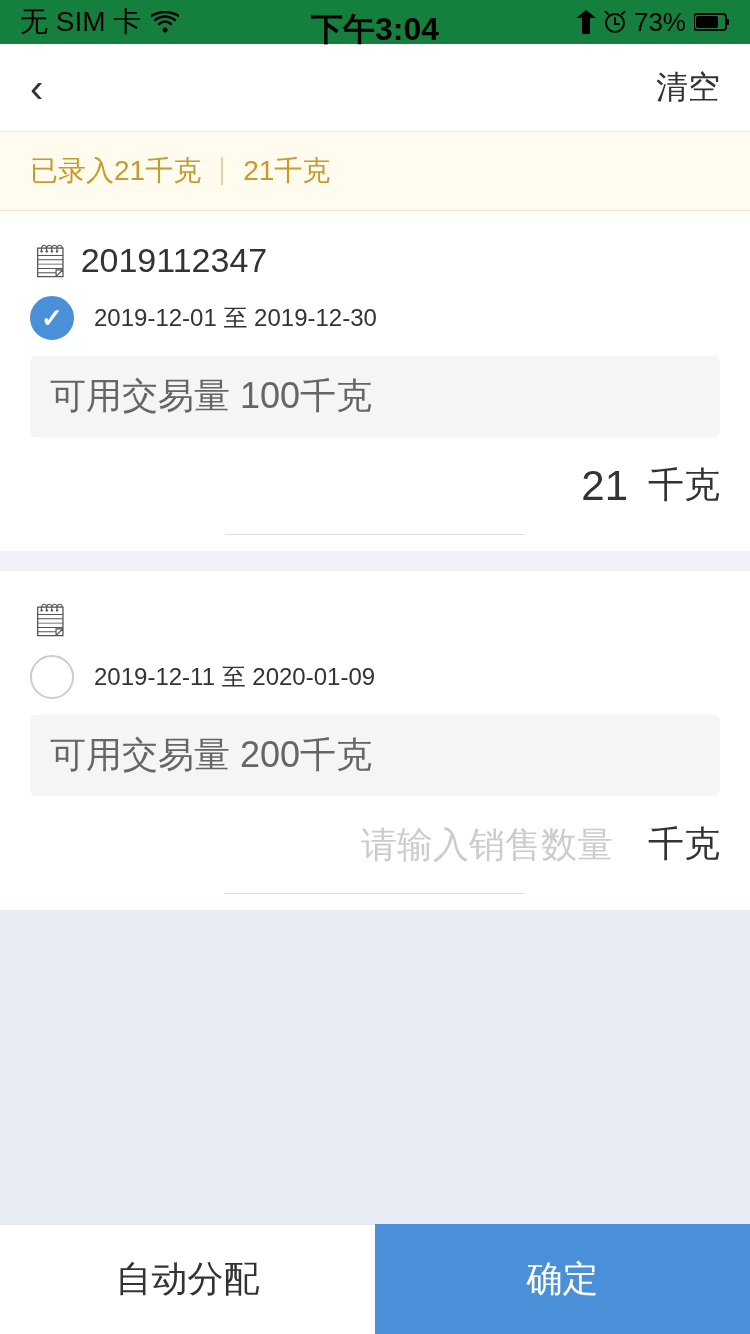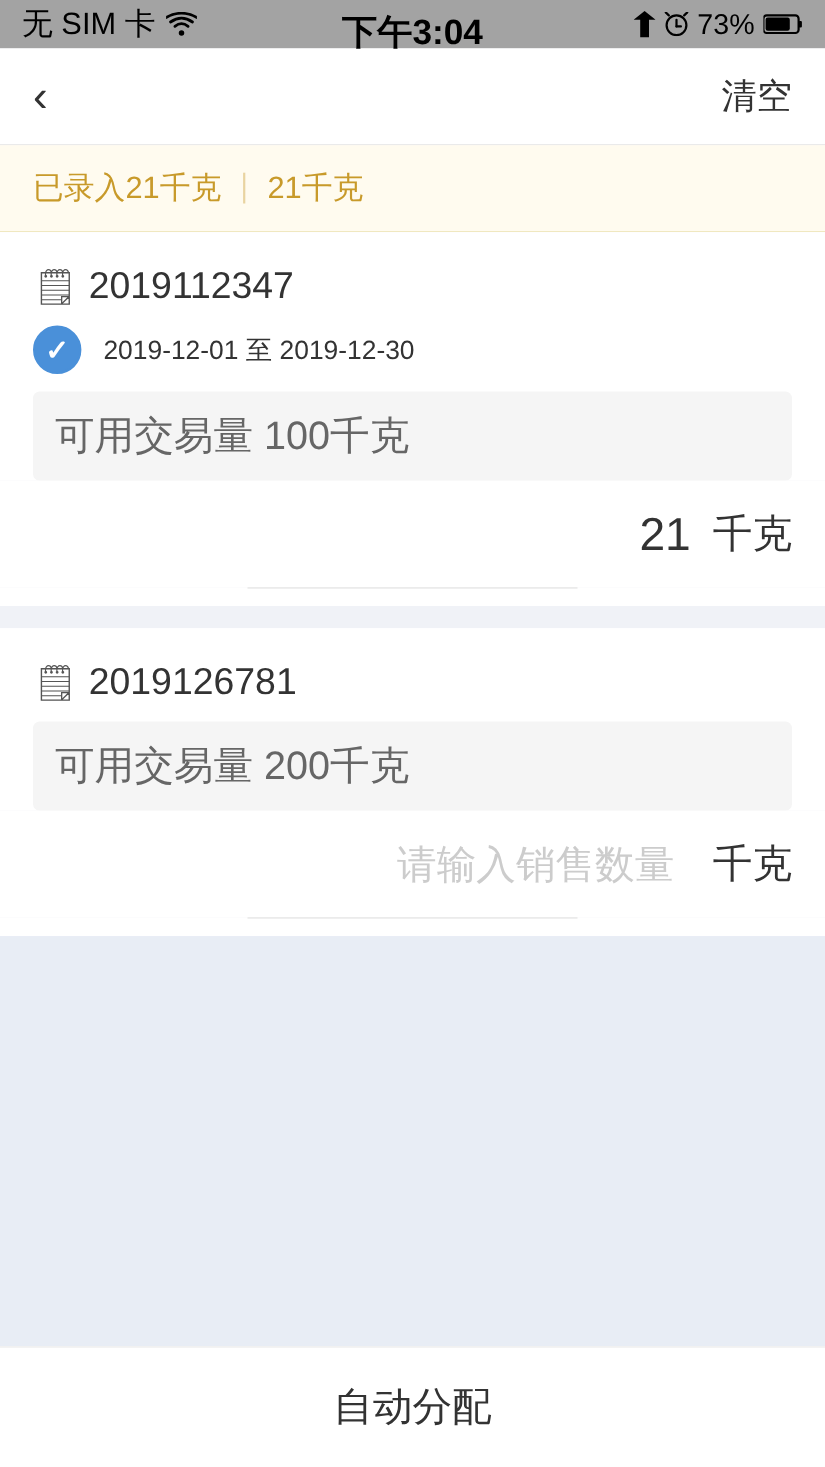--- a/index.html
+++ b/index.html
@@ -10,21 +10,21 @@
       font-family: -apple-system, "PingFang SC", "Helvetica Neue", Arial, sans-serif;
       background: #f0f2f7;
       position: relative;
       overflow-x: hidden;
     }
 
     
     .status-bar {
       width: 750px;
       height: 44px;
-      background: #a3a3a3;
+      background: #15803d;
       display: flex;
       align-items: center;
       justify-content: space-between;
       padding: 0 20px;
       font-size: 28px;
     }
     .status-left {
       display: flex;
       align-items: center;
       gap: 10px;
@@ -362,32 +362,36 @@
   </div>
   <div class="amount-divider">
     <div class="amount-divider-line"></div>
   </div>
 
   <div class="section-divider"></div>
 
   <div class="batch-card-2">
     <div class="batch-header">
       <span class="batch-icon">🗒</span>
-      <span class="batch-id">2019126781</span>
+    </div>
+    <div class="batch-date-row">
+      <div class="radio-circle"></div>
+      <span class="batch-date">2019-12-11 至 2020-01-09</span>
     </div>
     <div class="available-volume">可用交易量 200千克</div>
   </div>
 
   <div class="input-row">
     <input class="quantity-input" type="number" placeholder="请输入销售数量" style="">
     <span class="input-unit">千克</span>
   </div>
   <div class="input-divider">
     <div class="input-divider-line"></div>
   </div>
 
   <div class="empty-space"></div>
 
 </div>
 
 <div class="bottom-bar">
   <button class="btn-auto-distribute">自动分配</button>
+  <button class="btn-confirm">确定</button>
 </div>
 
 </body></html>

